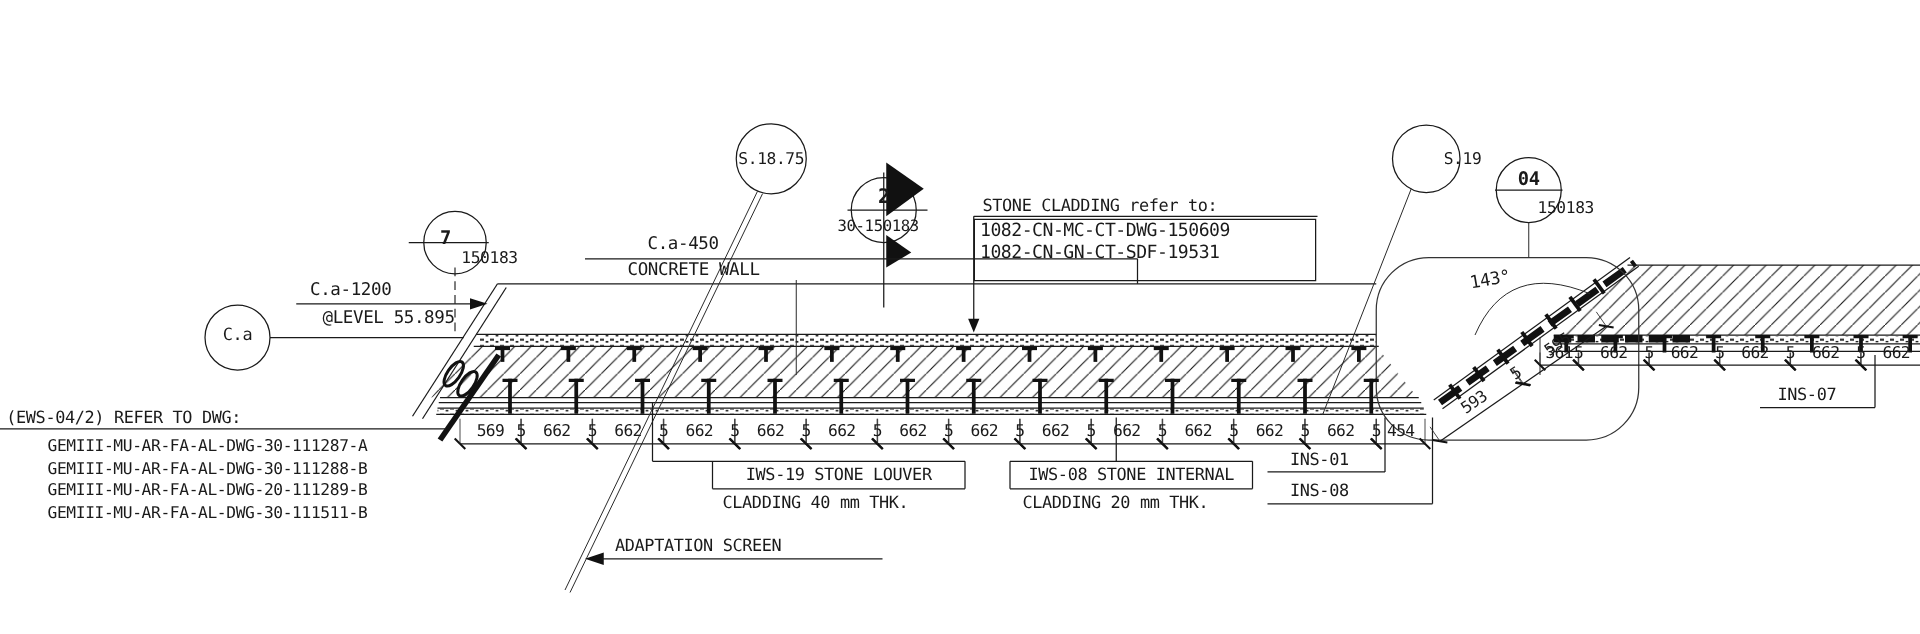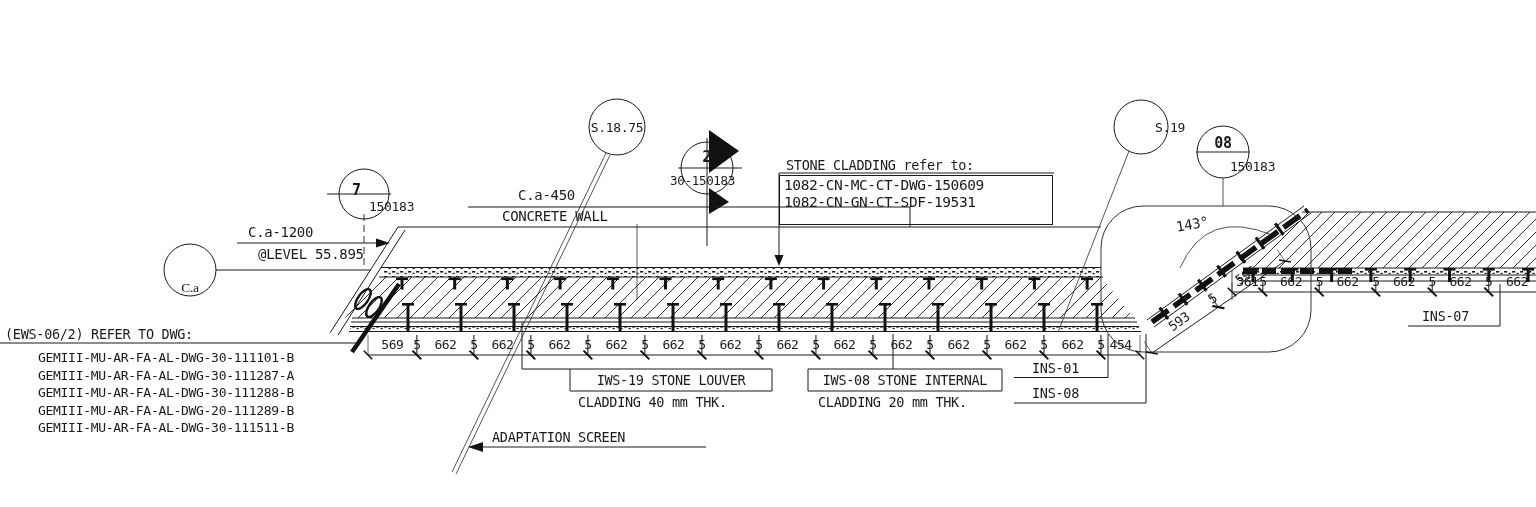--- a/index.html
+++ b/index.html
@@ -386,48 +386,47 @@
         <line x1="1285" y1="261" x2="1277.035562544347" y2="249.4861936782405" class="thin" opacity="0.85"></line>
         <text class="dimtxt" text-anchor="middle" transform="translate(1181.6,325.2) rotate(-34.7)">593</text>
         <text class="dimtxt" text-anchor="middle" transform="translate(1215.0,302.1) rotate(-34.7)">5</text>
         <text class="dimtxt" text-anchor="middle" transform="translate(1248.4,279.0) rotate(-34.7)">595</text>
       </g>
 </svg>
 
 <div class="lbl" style="left:352px;top:181px;width:24px;font-size:15px;"><span class="bold">7</span></div>
 <div class="lbl" style="left:369px;top:199px;font-size:13px;">150183</div>
 
-<div class="lbl ctr" style="left:168px;top:280px;width:44px;font-family:Liberation Serif, serif;">C.a</div>
+<div class="lbl ctr" style="left:168px;top:260px;width:44px;">C.a</div>
 <div class="lbl" style="left:248px;top:224px;font-size:14px;">C.a-1200</div>
 <div class="lbl" style="left:258px;top:246px;font-size:14px;">@LEVEL 55.895</div>
 
 <div class="lbl ctr" style="left:589px;top:120px;width:56px;font-size:13px;">S.18.75</div>
 
 <div class="lbl" style="left:518px;top:187px;font-size:14px;">C.a-450</div>
 <div class="lbl" style="left:502px;top:208px;font-size:14px;">CONCRETE WALL</div>
 
 <div class="lbl ctr" style="left:695px;top:147px;width:24px;font-size:16px;"><span class="bold">2</span></div>
 <div class="lbl" style="left:670px;top:173px;font-size:12.5px;">30-150183</div>
 
 <div class="lbl" style="left:786px;top:157px;">STONE CLADDING refer to:</div>
 <div class="refbox" style="left:779px;top:175px;width:264px;">
   <div>1082-CN-MC-CT-DWG-150609</div>
   <div>1082-CN-GN-CT-SDF-19531</div>
 </div>
 
 <div class="lbl ctr" style="left:1114px;top:120px;width:54px;font-size:13px;padding-left:29px;">S.19</div>
 
-<div class="lbl ctr" style="left:1209px;top:134px;width:28px;font-size:15px;"><span class="bold">08</span></div>
+<div class="lbl ctr" style="left:1209px;top:134px;width:28px;font-size:15px;"><span class="bold">04</span></div>
 <div class="lbl" style="left:1230px;top:159px;font-size:13px;">150183</div>
 
 <div class="lbl" style="left:1176px;top:216px;font-size:14px;transform:rotate(-10deg);">143°</div>
 
-<div class="lbl" style="left:5px;top:326px;">(EWS-06/2) REFER TO DWG:</div>
+<div class="lbl" style="left:5px;top:326px;">(EWS-04/2) REFER TO DWG:</div>
 <div class="lbl" style="left:38px;top:349px;font-size:13px;line-height:17.5px;">
-  <div>GEMIII-MU-AR-FA-AL-DWG-30-111101-B</div>
   <div>GEMIII-MU-AR-FA-AL-DWG-30-111287-A</div>
   <div>GEMIII-MU-AR-FA-AL-DWG-30-111288-B</div>
   <div>GEMIII-MU-AR-FA-AL-DWG-20-111289-B</div>
   <div>GEMIII-MU-AR-FA-AL-DWG-30-111511-B</div>
 </div>
 
 <div class="lbl ctr" style="left:570px;top:372px;width:202px;">IWS-19 STONE LOUVER</div>
 <div class="lbl" style="left:578px;top:394px;">CLADDING 40 mm THK.</div>
 
 <div class="lbl ctr" style="left:808px;top:372px;width:194px;">IWS-08 STONE INTERNAL</div>

